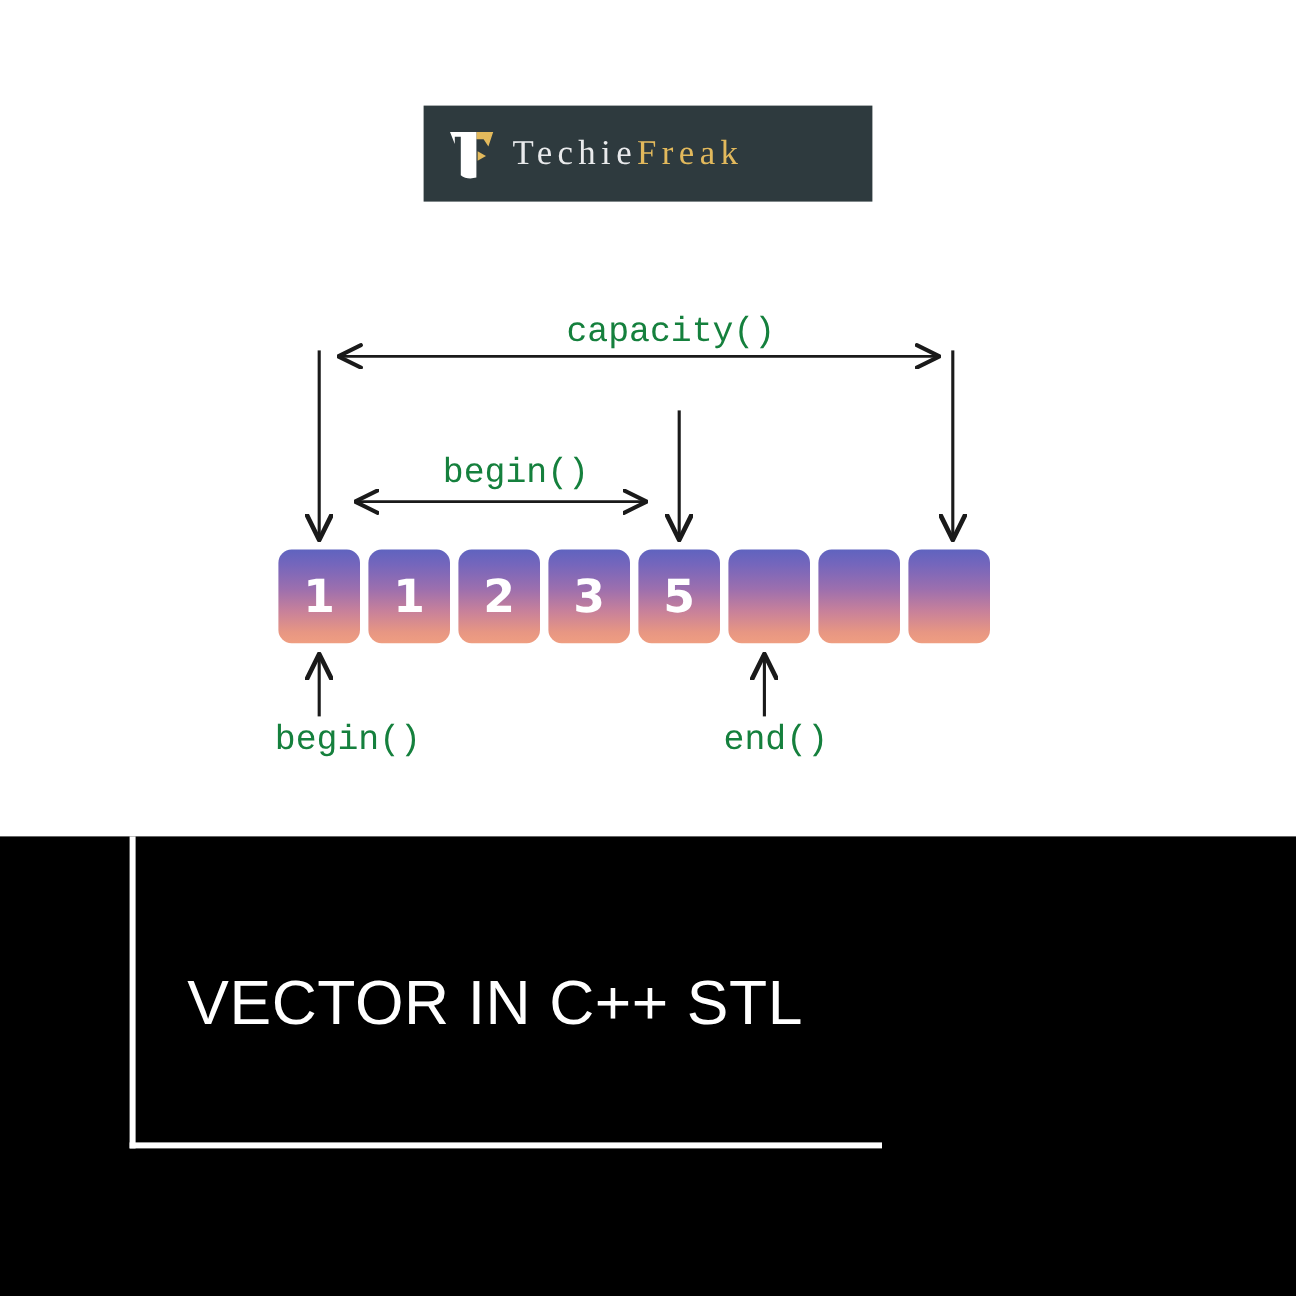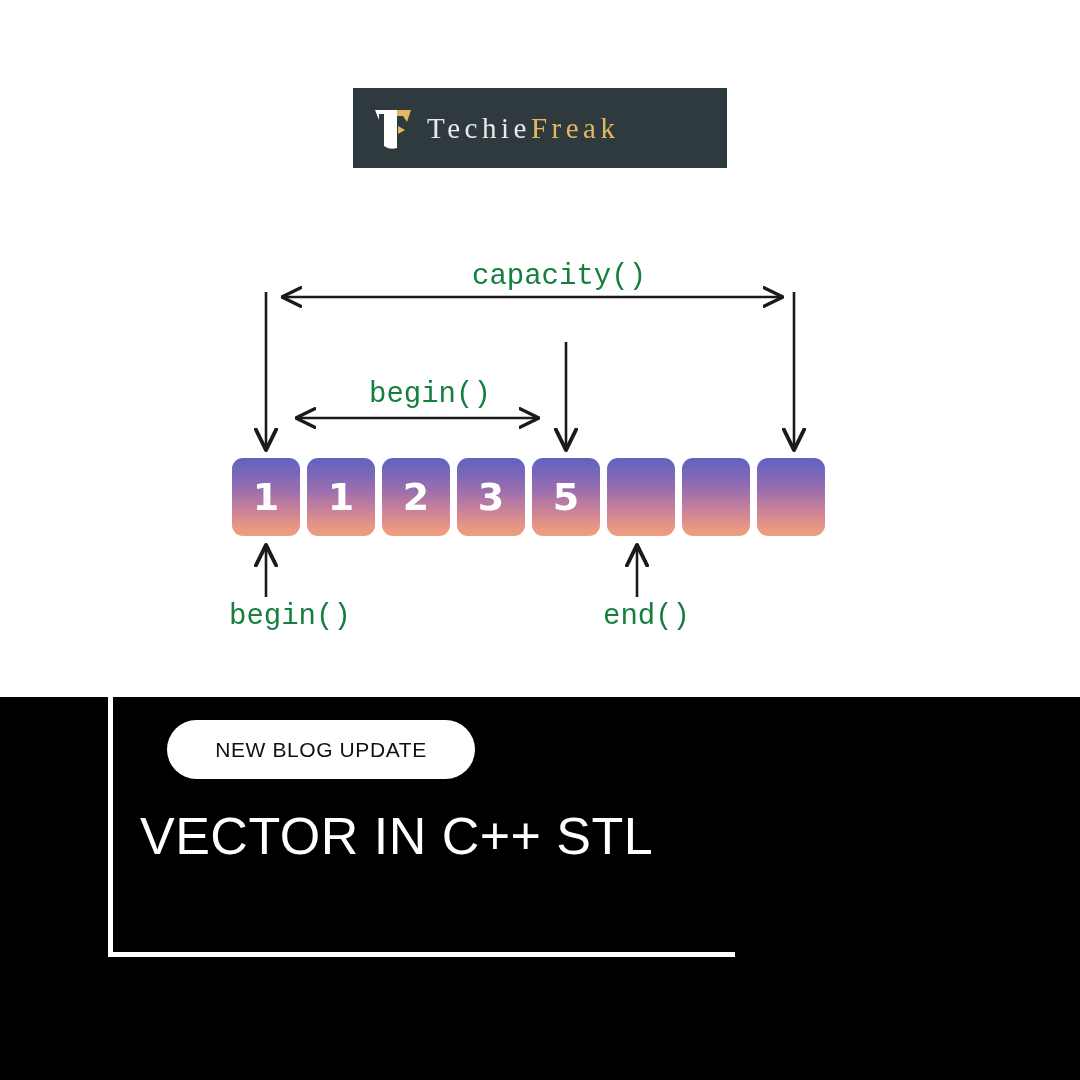--- a/index.html
+++ b/index.html
@@ -129,21 +129,21 @@
     justify-content: center;
   }
   .pill span {
     font-family: "Liberation Sans", sans-serif;
     font-size: 21px;
     letter-spacing: 0.6px;
     color: #111111;
   }
   .band-title {
     position: absolute;
-    left: 140px;
+    left: 156px;
     top: 806px;
     font-family: "Liberation Sans", sans-serif;
     font-size: 52px;
     letter-spacing: 0.5px;
     color: #ffffff;
     white-space: nowrap;
   }
 </style>
 </head>
 <body>
@@ -222,19 +222,16 @@
     <div class="cell">5</div>
     <div class="cell"></div>
     <div class="cell"></div>
     <div class="cell"></div>
   </div>
 
   <div class="band">
     <div class="band-frame"></div>
   </div>
 
-  <div class="pill">
-    <span>NEW BLOG UPDATE</span>
-  </div>
 
   <div class="band-title">VECTOR IN C++ STL</div>
 
 </div>
 
 </body></html>

